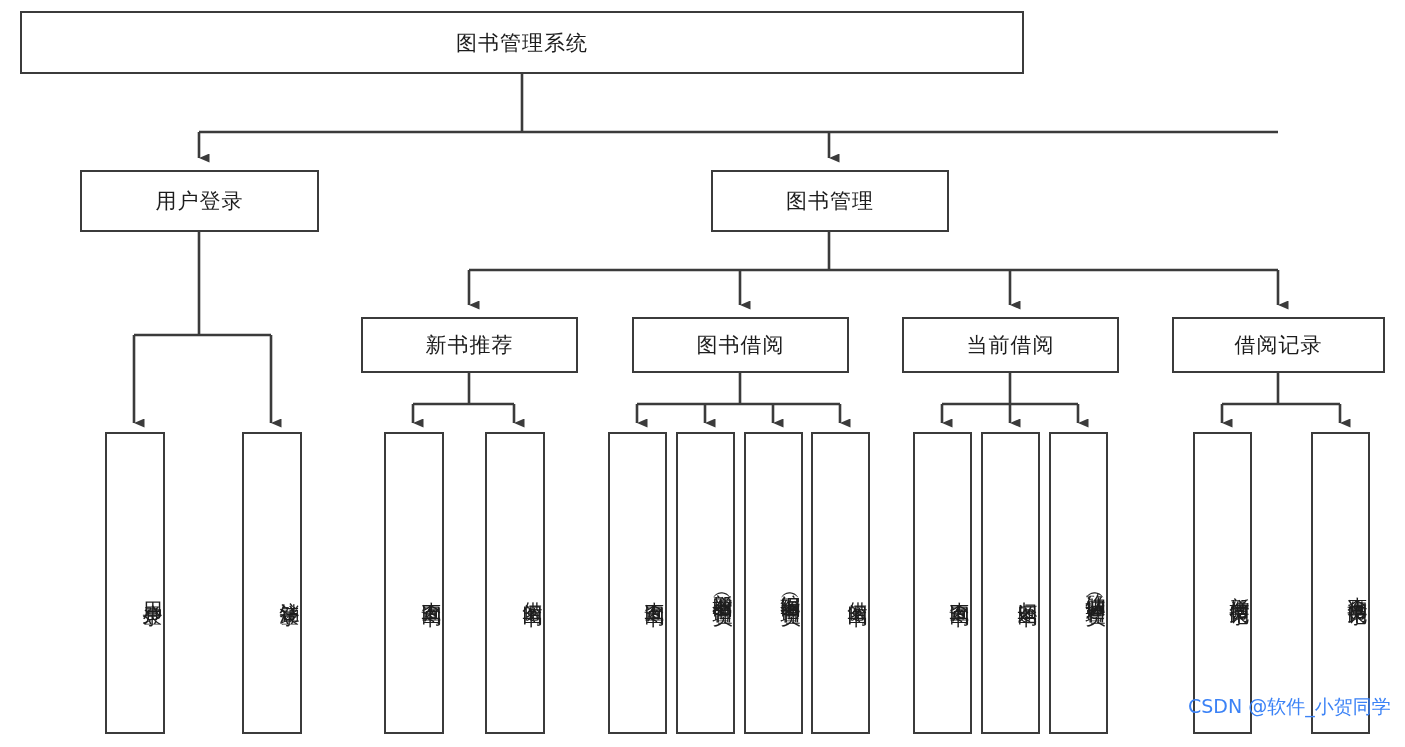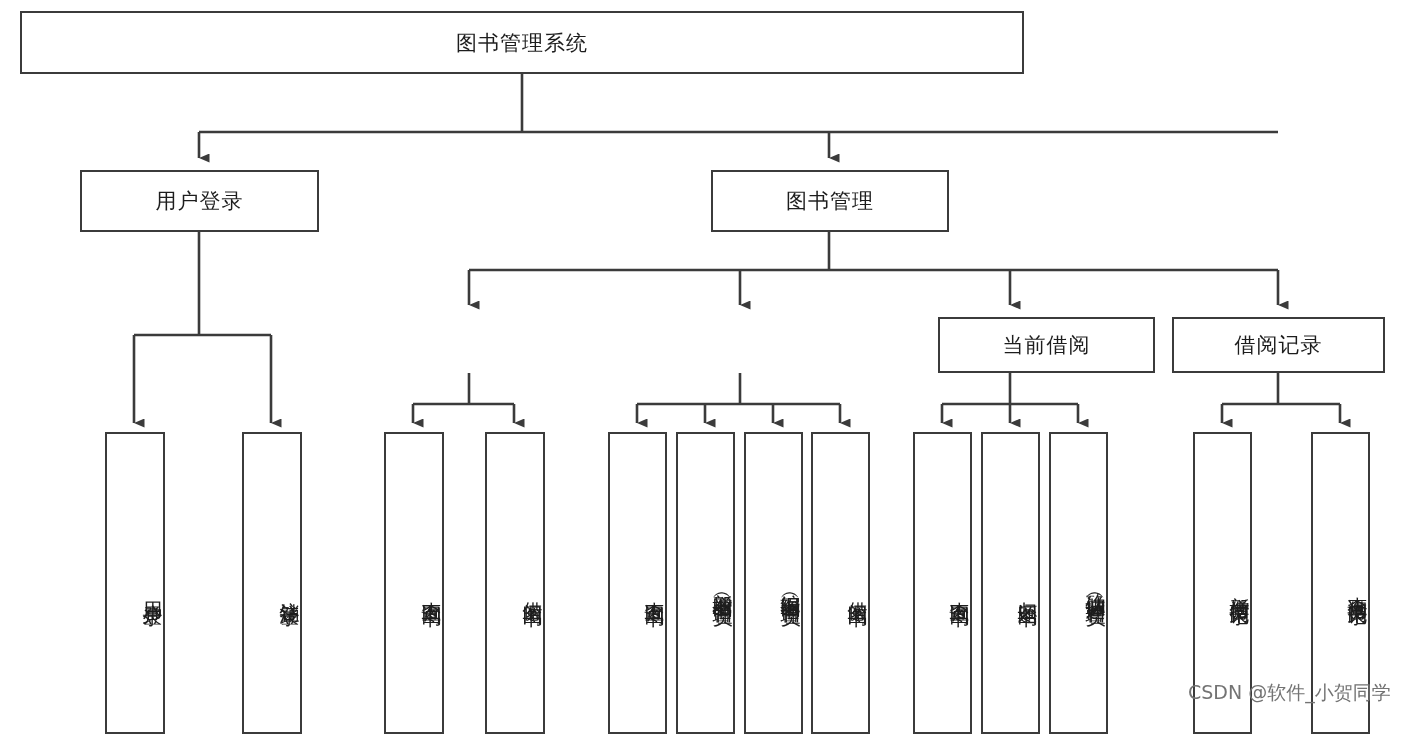--- a/index.html
+++ b/index.html
@@ -52,23 +52,23 @@
     justify-content: center;
     padding-top: 14px;
     white-space: nowrap;
   }
   .node-v.tall {
     padding-top: 8px;
   }
   .watermark {
     position: absolute;
     left: 1188px;
-    top: 680px;
+    top: 694px;
     font-size: 19px;
-    color: #737373;
+    color: #3b82f6;
     white-space: nowrap;
     z-index: 3;
     font-family: "DejaVu Sans", "Liberation Sans", sans-serif;
   }
 </style>
 </head>
 <body>
 
 <div id="diagram-root">
 
@@ -126,21 +126,27 @@
     <span>图书管理系统</span>
   </div>
 
   <div class="node node-h" style="left:80px; top:170px; width:239px; height:62px;">
     <span>用户登录</span>
   </div>
   <div class="node node-h" style="left:711px; top:170px; width:238px; height:62px;align-items:center;">
     <span>图书管理</span>
   </div>
 
-  <div class="node node-h" style="left:902px; top:317px; width:217px; height:56px;margin-left:36px;">
+  <div class="node node-h" style="left:361px; top:317px; width:217px; height:56px;">
+    <span>新书推荐</span>
+  </div>
+  <div class="node node-h" style="left:632px; top:317px; width:217px; height:56px;">
+    <span>图书借阅</span>
+  </div>
+  <div class="node node-h" style="left:902px; top:317px; width:217px; height:56px;">
     <span>当前借阅</span>
   </div>
   <div class="node node-h" style="left:1172px; top:317px; width:213px; height:56px;font-family:Liberation Mono, monospace;">
     <span>借阅记录</span>
   </div>
 
   <div class="node node-v" style="left:105px; top:432px; width:60px; height:302px;">
     <span>用户登录</span>
   </div>
   <div class="node node-v" style="left:242px; top:432px; width:60px; height:302px;">

